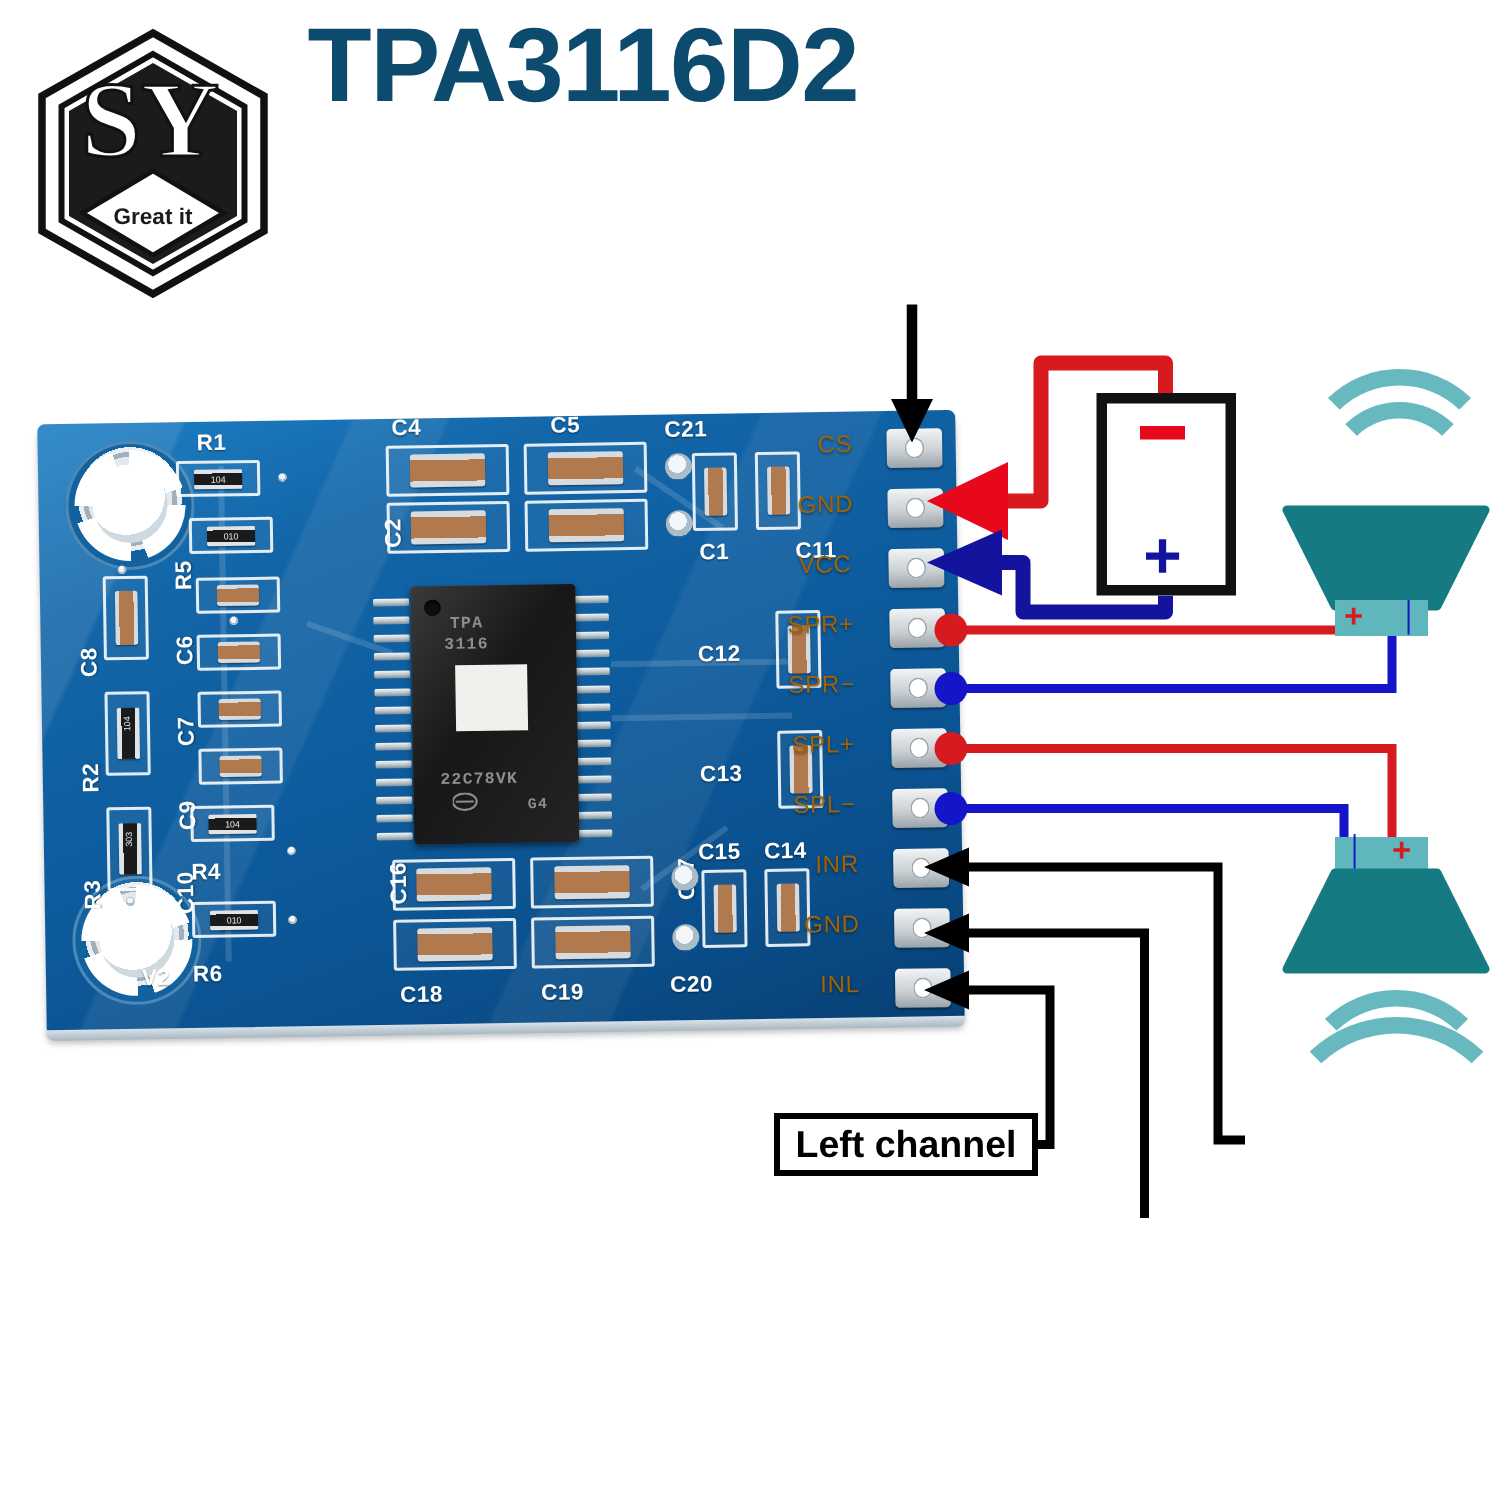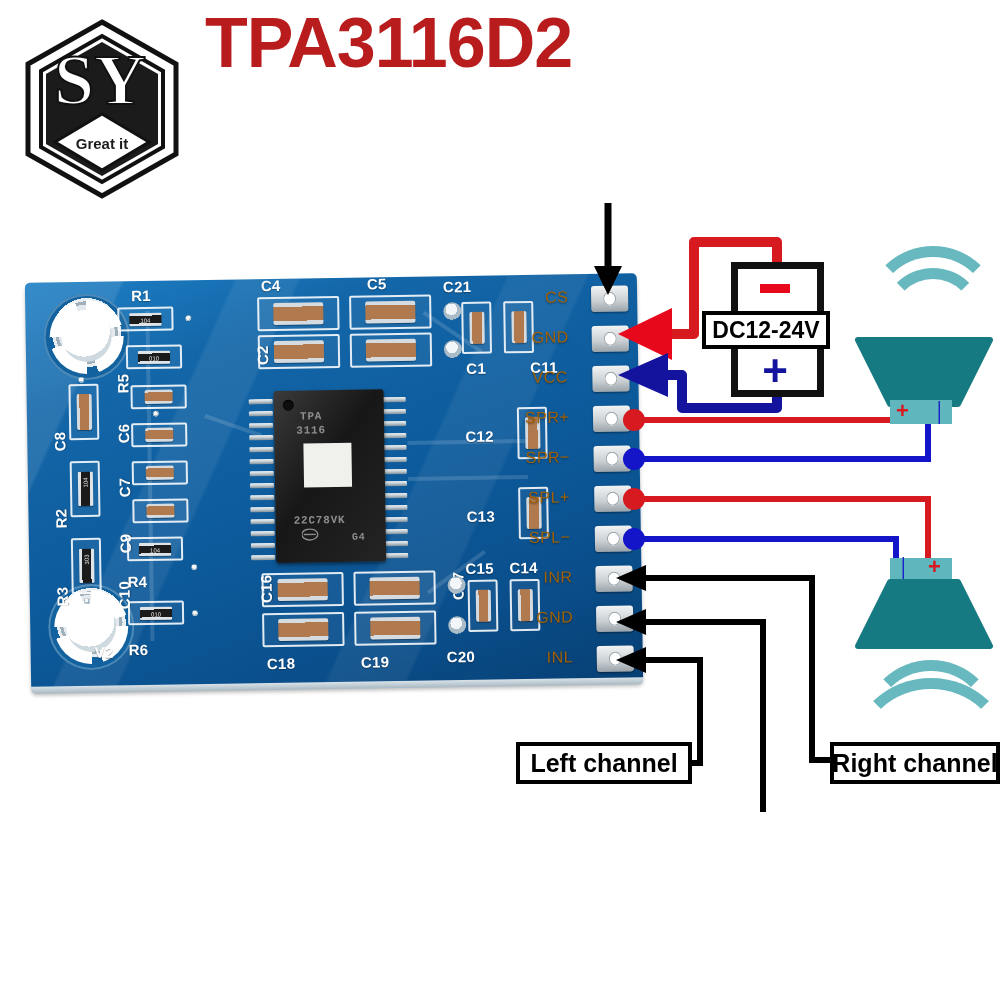--- a/index.html
+++ b/index.html
@@ -3,21 +3,21 @@
 <meta charset="utf-8">
 <style>
   html,body{margin:0;padding:0;background:#fff;}
   body{width:1000px;height:1000px;overflow:hidden;
        font-family:"Liberation Sans",sans-serif;}
   #stage{position:relative;width:1000px;height:1000px;background:#ffffff;}
 
   
   #logo{position:absolute;left:22px;top:18px;width:160px;height:182px;}
   #title{position:absolute;left:205px;top:8px;font-size:70px;font-weight:700;
-         letter-spacing:-1px;color:#b91c1c;line-height:1;white-space:nowrap;}
+         letter-spacing:-1px;color:#0c4a6e;line-height:1;white-space:nowrap;}
   #original{position:absolute;left:672px;top:70px;font-size:62px;font-weight:700;
             color:#e8081c;line-height:1;white-space:nowrap;font-style:normal;}
 
   
   .callout{position:absolute;background:#fff;border:4px solid #000;
            font-weight:700;color:#000;display:flex;align-items:center;
            justify-content:center;box-sizing:border-box;white-space:nowrap;}
   #c-short{left:472px;top:161px;width:272px;height:42px;font-size:26px;}
   #c-left{left:516px;top:742px;width:176px;height:42px;font-size:25px;}
   #c-right{left:830px;top:742px;width:170px;height:42px;font-size:25px;}
@@ -333,21 +333,20 @@
     <div class="tlbl" style="left:500px;top:260px;">SPL−</div>
     <div class="tpad" style="left:566px;top:298px;"></div>
     <div class="tlbl" style="left:514px;top:300px;">INR</div>
     <div class="tpad" style="left:566px;top:338px;"></div>
     <div class="tlbl" style="left:506px;top:340px;">GND</div>
     <div class="tpad" style="left:566px;top:378px;"></div>
     <div class="tlbl" style="left:516px;top:380px;">INL</div>
   </div>
 
   <div class="callout" id="c-left">Left channel</div>
-  <div class="callout" id="c-right">Right channel</div>
 
   <svg style="position:absolute;left:0;top:0;width:1000px;height:1000px;pointer-events:none;">
 
     <g>
       <line x1="608" y1="203" x2="608" y2="275" stroke="#000" stroke-width="7"></line>
       <polygon points="608,295 594,266 622,266" fill="#000"></polygon>
     </g>
 
     <g>
       <polyline points="692,763 700,763 700,660 640,660" fill="none" stroke="#000" stroke-width="6"></polyline>
@@ -391,21 +390,20 @@
 
     <g>
       <circle cx="634" cy="539" r="11" fill="#1414c8"></circle>
       <polyline points="634,539 896,539 896,560" fill="none" stroke="#1414c8" stroke-width="6"></polyline>
     </g>
   </svg>
 
   <div id="battery"></div>
   <div id="bat-minus"></div>
   <div id="bat-plus">+</div>
-  <div id="bat-label">DC12-24V</div>
 
   <div class="spk" style="left:848px;top:248px;width:150px;height:170px;">
     <div class="wavearc" style="left:18px;top:-2px;width:112px;height:108px;
          border-color:transparent transparent #68b9bf transparent;transform:rotate(180deg);"></div>
     <div class="wavearc" style="left:34px;top:20px;width:80px;height:78px;
          border-color:transparent transparent #68b9bf transparent;transform:rotate(180deg);"></div>
     <svg style="position:absolute;left:6px;top:88px;" width="140" height="72">
       <path d="M4 4 L136 4 L104 68 L36 68 Z" fill="#167a82" stroke="#167a82" stroke-width="6" stroke-linejoin="round"></path>
     </svg>
     <div class="spkbody" style="left:42px;top:152px;width:62px;height:24px;"></div>

